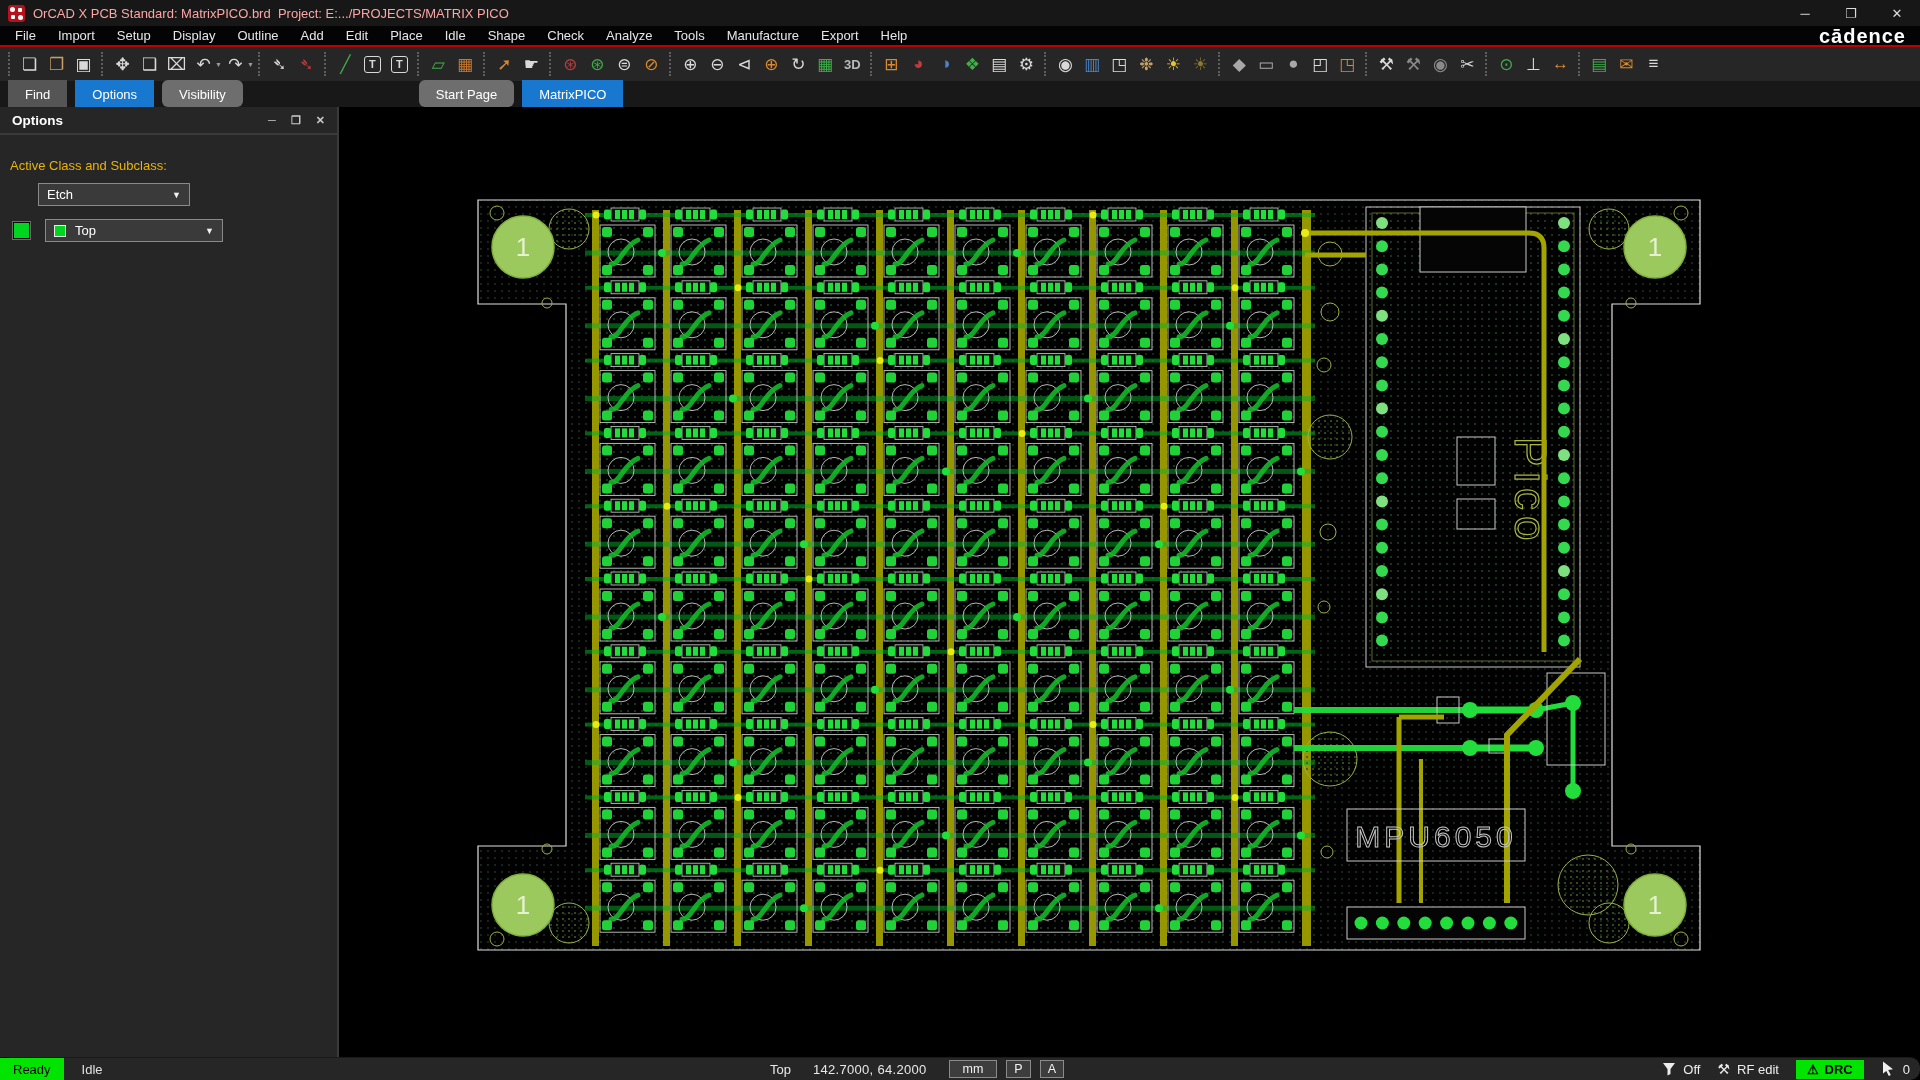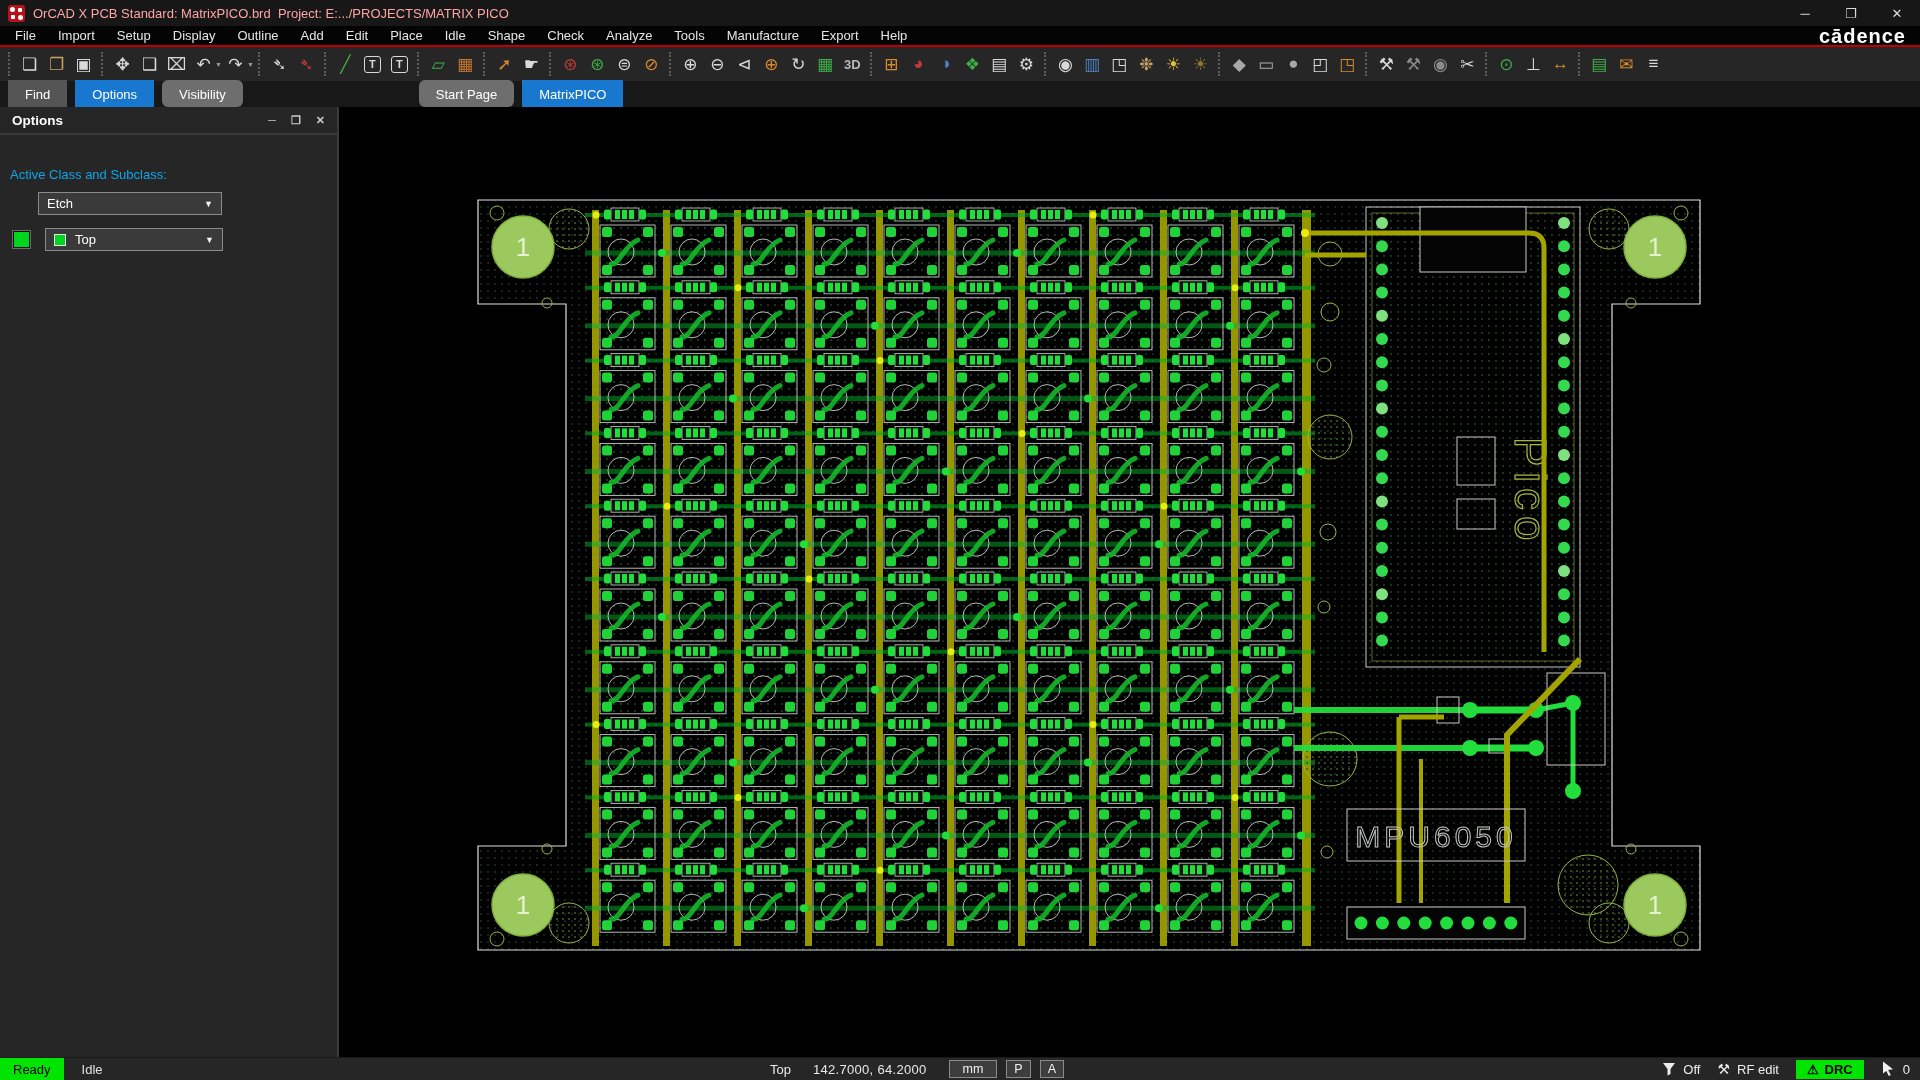--- a/index.html
+++ b/index.html
@@ -33,32 +33,32 @@
 .tab{padding:7px 17px 5px;font-size:13px;color:#fff;margin-right:8px;}
 .tab.active{background:#1878d0;}
 .tab.dark{background:#555555;}
 .tab.light{background:#6e6e6e;border-radius:6px;}
 .doc-tabs{margin-left:168px;display:flex;align-items:flex-end;}
 
 .main{display:flex;height:950px;}
 .panel{width:339px;background:#262626;border-right:2px solid #3a3a3a;flex:0 0 auto;}
 .panel-header{display:flex;align-items:center;padding:6px 12px 5px;border-bottom:2px solid #3a3a3a;font-weight:bold;font-size:13.5px;color:#fff;}
 .panel-hbtns{margin-left:auto;display:flex;gap:15px;color:#c8c8c8;font-size:11px;}
-.panel-label{margin:32px 0 10px 10px;font-size:13px;color:#0ea5e9;}
+.panel-label{margin:23px 0 10px 10px;font-size:13px;color:#eab308;}
 .select{background:#3a3a3a;border:1px solid #8a8a8a;height:23px;display:flex;align-items:center;padding:0 8px;font-size:13px;color:#fff;}
-.sel1{margin-left:38px;width:184px;}
+.sel1{margin-left:38px;width:152px;}
 .selarrow{margin-left:auto;font-size:9px;color:#f2f2f2;}
 .row2{display:flex;align-items:center;margin-top:13px;}
 .swatch{width:17px;height:17px;background:#00d51f;border:1px solid #0a0a0a;outline:1px solid #6a6a6a;margin-left:13px;flex:0 0 auto;}
 .sel2{margin-left:15px;width:178px;gap:9px;}
 .minisq{width:12px;height:12px;background:#00d51f;border:1px solid #e8e8e8;flex:0 0 auto;}
 .canvas{position:relative;flex:1;background:#000;overflow:hidden;}
 .canvas svg{position:absolute;left:0;top:0;}
 
-.statusbar{height:23px;background:#262626;display:flex;align-items:center;font-size:13px;position:relative;padding:0 10px;gap:18px;border-top:1px solid #1a1a1a;}
+.statusbar{height:23px;background:#262626;display:flex;align-items:center;font-size:13px;position:relative;padding:0 10px;gap:18px;border-top:1px solid #1a1a1a;border-radius:10px;}
 .ready{height:100%;display:flex;align-items:center;padding:0 13px;background:#00e400;color:#000;margin-left:-10px;flex:0 0 auto;}
 .idle{color:#e0e0e0;}
 .center-group{position:absolute;left:770px;top:0;height:100%;display:flex;align-items:center;gap:22px;}
 .coords{letter-spacing:.3px;text-align:center;}
 .sbtn{background:#3d3d3d;border:1px solid #8a8a8a;padding:1px 13px;font-size:12.5px;color:#f0f0f0;}
 .sbtn.sq{padding:1px 7px;}
 .btngrp{display:flex;gap:9px;align-items:center;}
 .right-group{margin-left:auto;display:flex;align-items:center;gap:17px;}
 .sitem{display:flex;align-items:center;gap:7px;color:#eee;}
 .drc{background:#00e400;color:#000;display:flex;align-items:center;gap:6px;padding:2px 11px;font-size:13px;font-weight:bold;}

